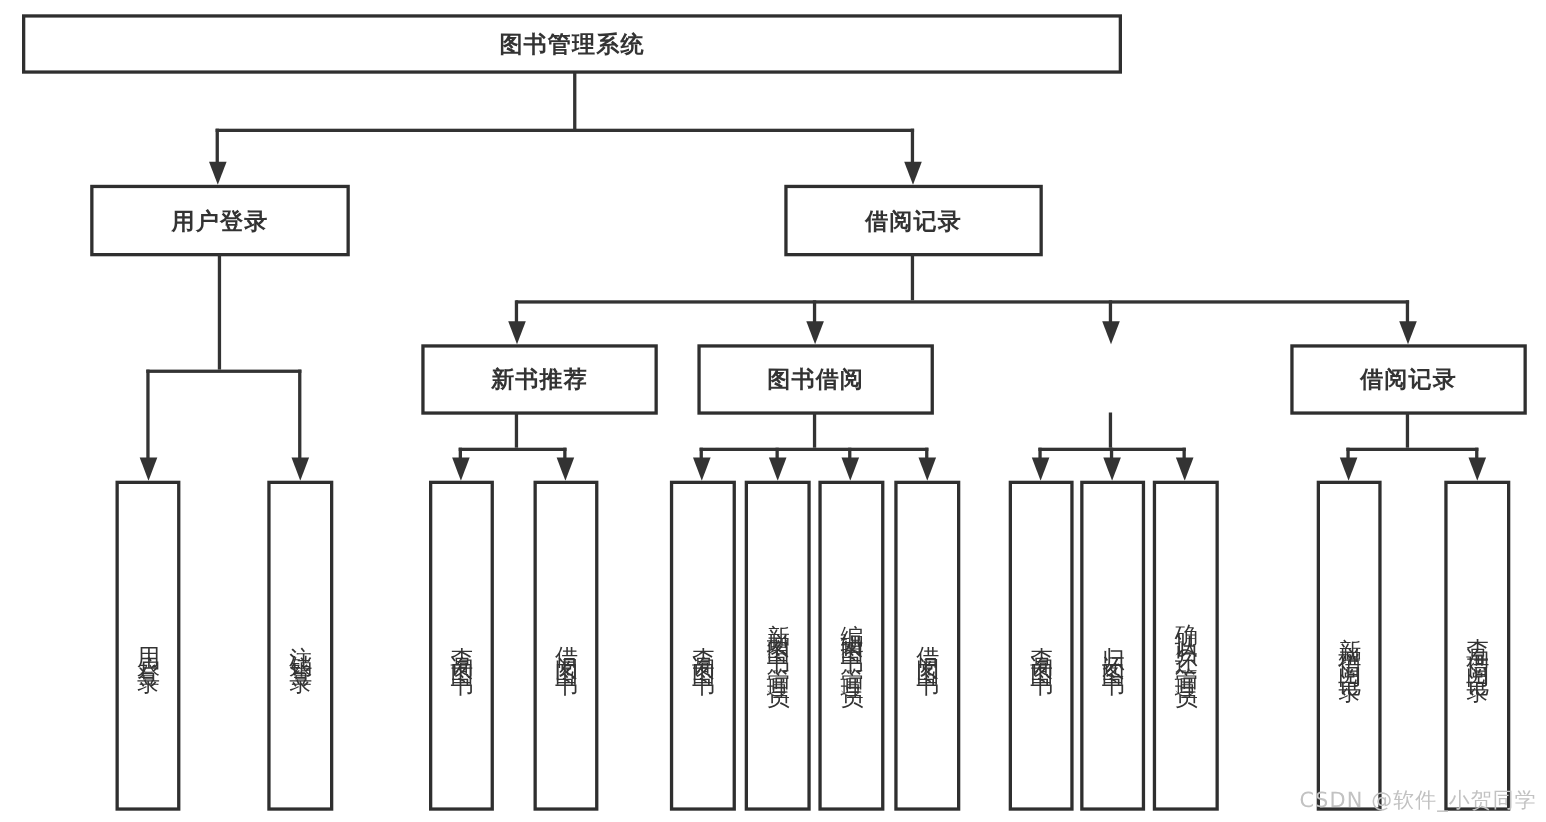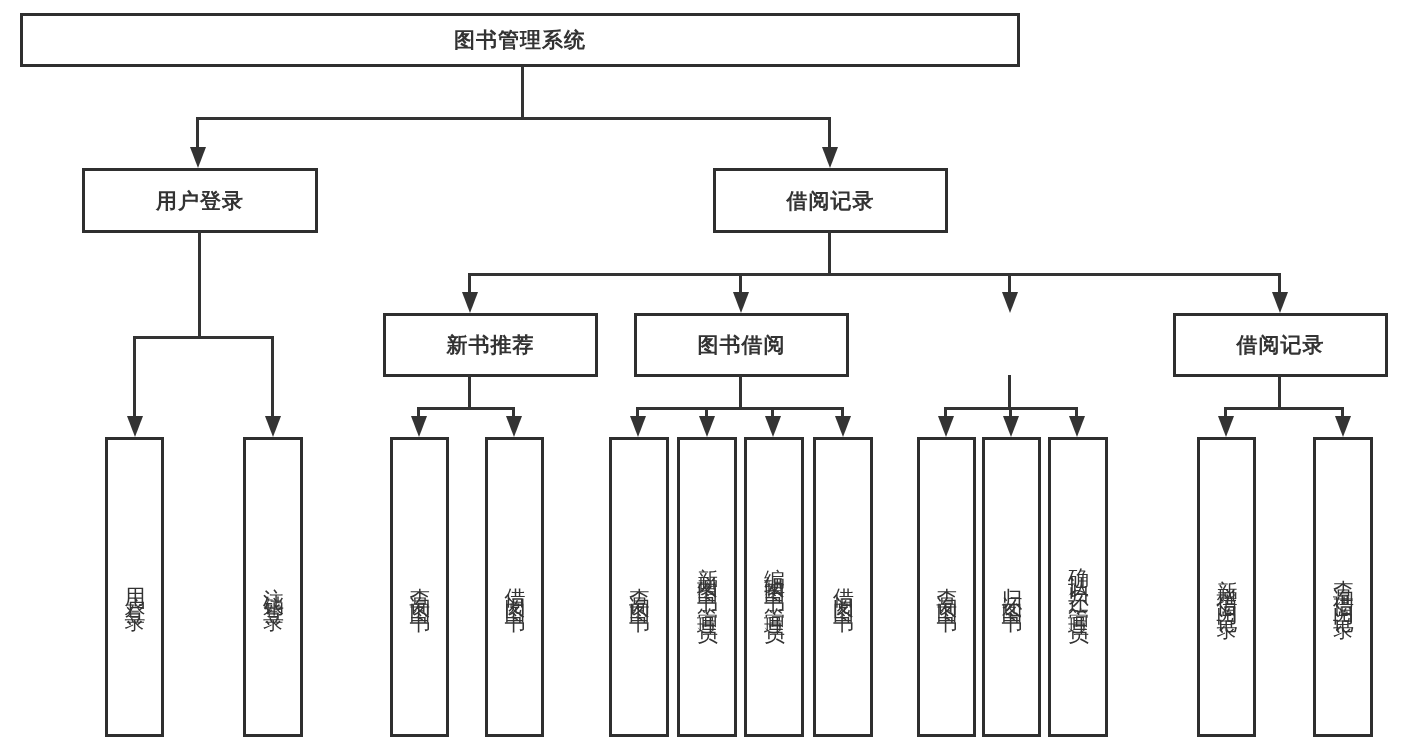--- a/index.html
+++ b/index.html
@@ -186,14 +186,15 @@
     <span class="vtext">确认归还（管理员）</span>
   </div>
 
   <div class="vbox" style="left:1197px; top:437px; width:59px; height:300px;">
     <span class="vtext">新增借阅记录</span>
   </div>
   <div class="vbox" style="left:1313px; top:437px; width:60px; height:300px;">
     <span class="vtext">查询借阅记录</span>
   </div>
 
+  <div class="watermark">CSDN @软件_小贺同学</div>
 
 </div>
 
 </body></html>

